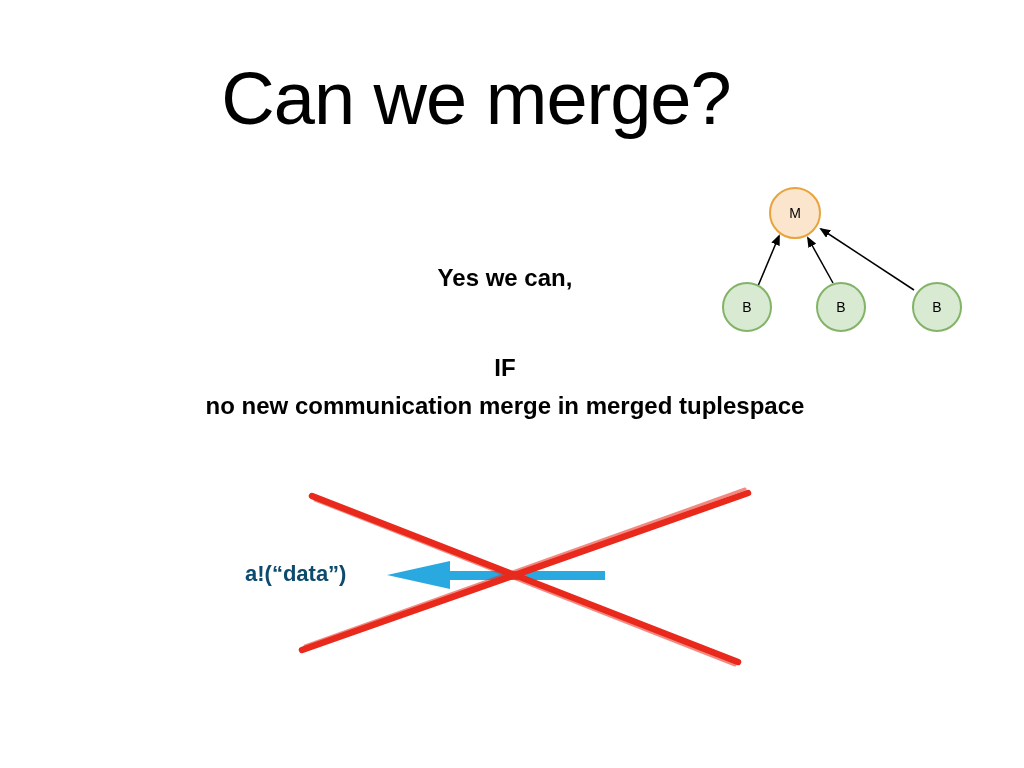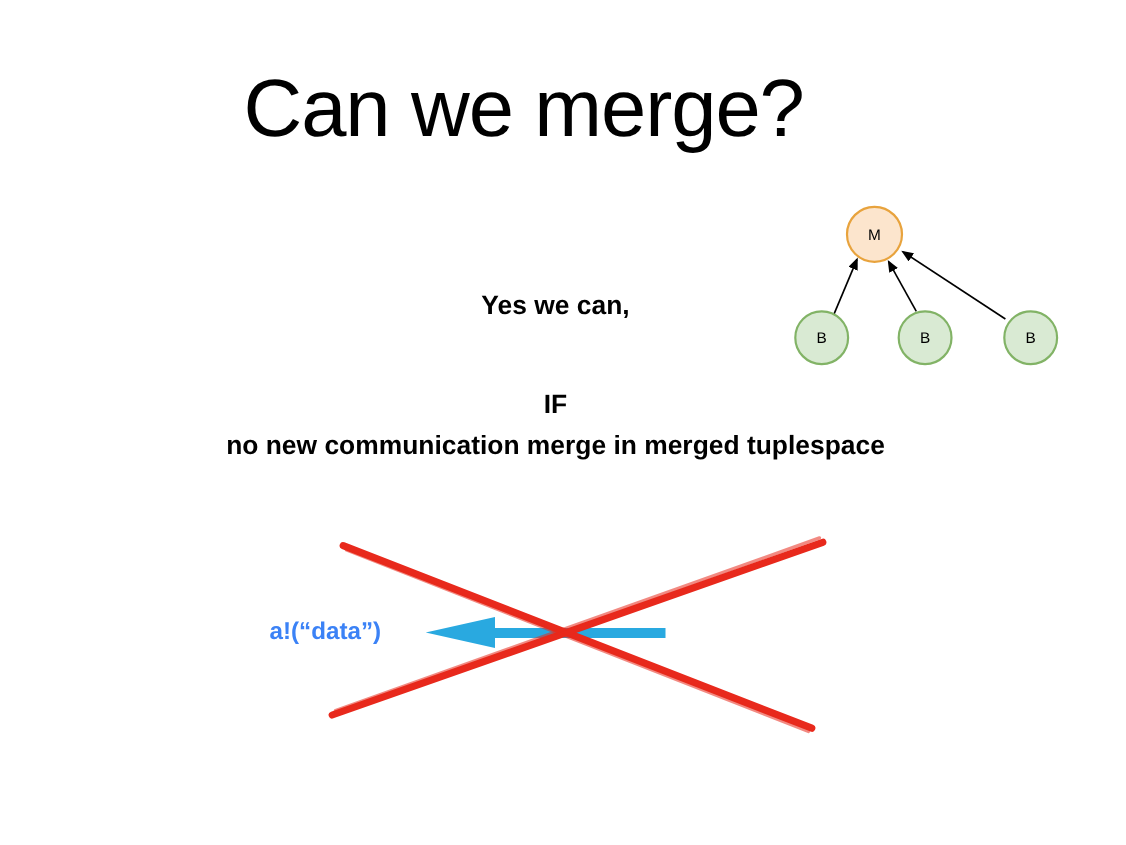--- a/index.html
+++ b/index.html
@@ -35,21 +35,21 @@
   }
   .line-yes { top: 264px; }
   .line-if { top: 330px; margin-top: 24px; }
   .line-condition { top: 392px; }
   .code {
     position: absolute;
     top: 561px;
     font-size: 22px;
     font-weight: 700;
     white-space: nowrap;
-    color: #3b82f6;
+    color: #0c4a6e;
   }
   .code-left { left: 245px; }
   .code-right { left: 634px; }
   .graphics {
     position: absolute;
     top: 0;
     left: 0;
   }
   .node-label {
     font-family: "Liberation Sans", sans-serif;

